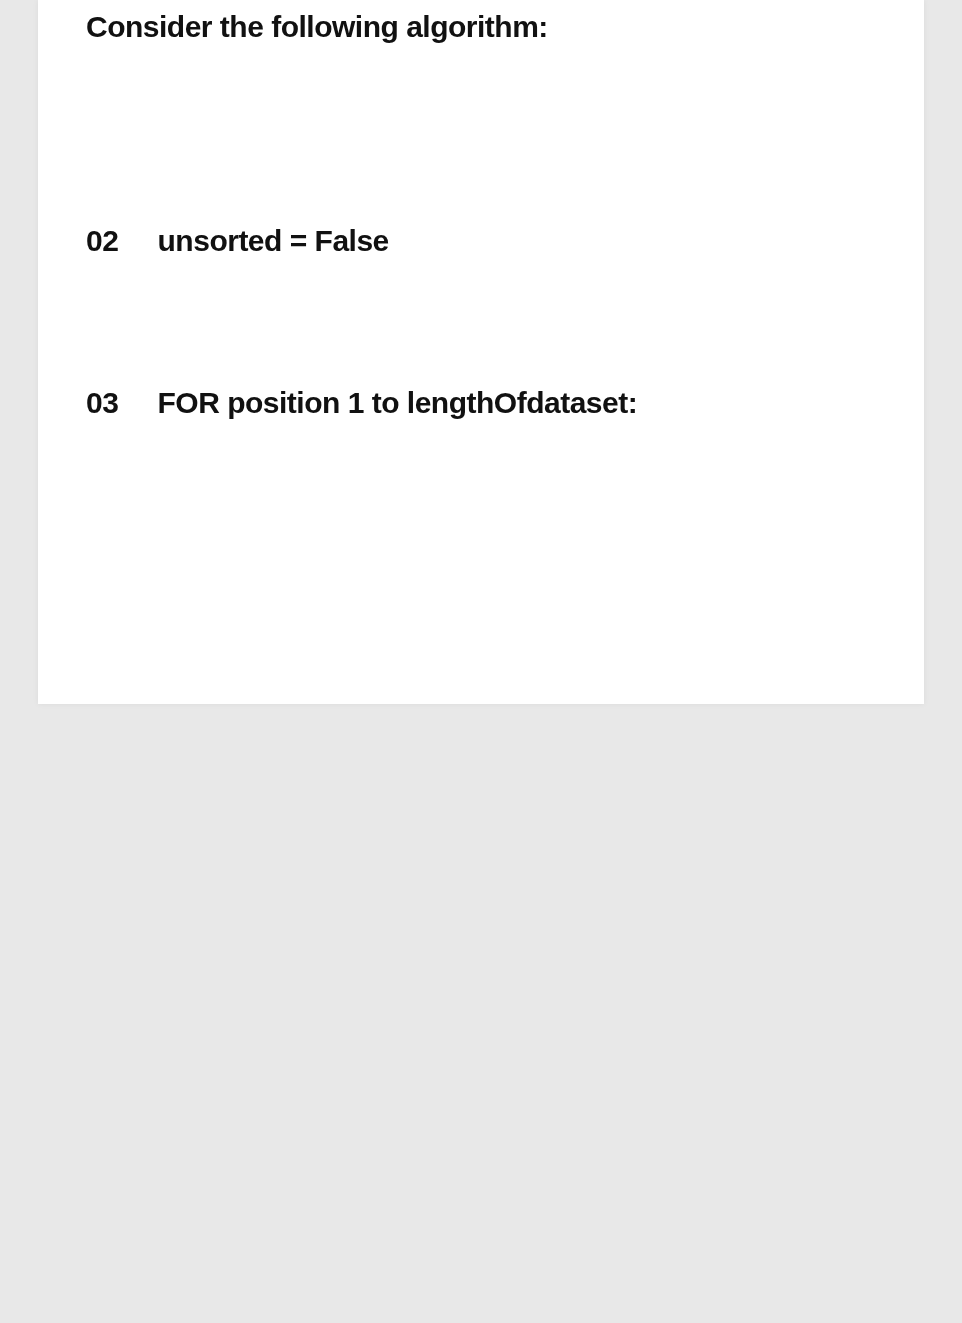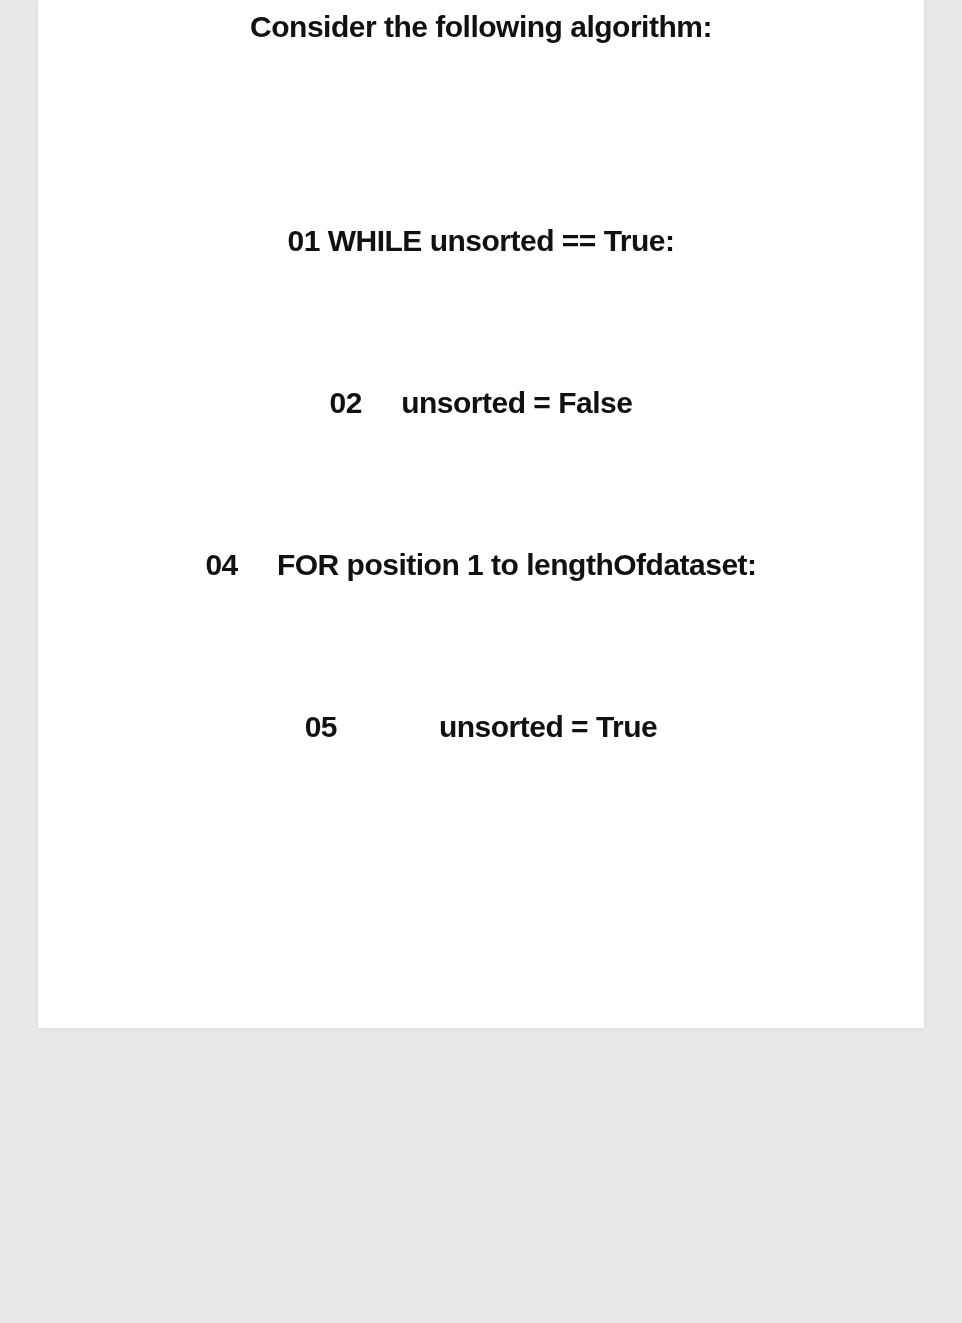--- a/index.html
+++ b/index.html
@@ -23,36 +23,33 @@
     position: relative;
     box-shadow: 0 0 6px rgba(0,0,0,0.06);
   }
   .question-block {
     font-weight: 800;
     font-size: 30px;
     line-height: 1.8;
     color: #111;
     font-family: Arial, sans-serif;
     letter-spacing: -0.5px;
-    text-align: center;
   }
   .intro { margin-bottom: 52px; }
   .code-block { margin-bottom: 52px; white-space: pre-wrap; }
 </style>
 </head>
 <body>
 
 <div class="page">
   <div class="card">
 
     <div class="question-block intro">Consider the following algorithm:</div>
 
     <div class="question-block code-block">
-      <div>01 WHILE unsorted == True:</div>
       <div>02     unsorted = False</div>
-      <div>04     FOR position 1 to lengthOfdataset:</div>
-      <div>05             unsorted = True</div>
+      <div>03     FOR position 1 to lengthOfdataset:</div>
       
     </div>
 
   </div>
 
 </div>
 
 </body></html>

